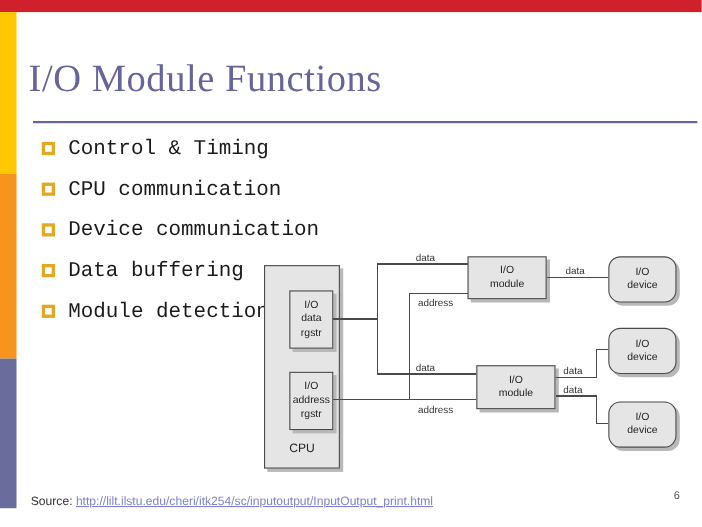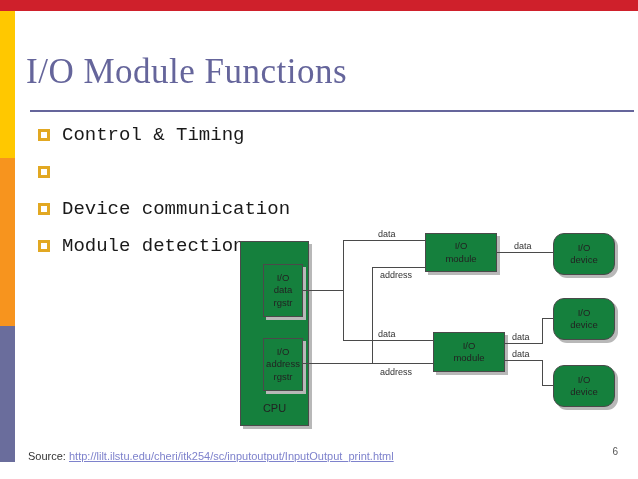--- a/index.html
+++ b/index.html
@@ -19,21 +19,21 @@
          font-size:35px;color:#65659b;letter-spacing:0.5px;}
   .title-rule{position:absolute;left:30px;top:110px;width:604px;height:2px;background:#65659b;}
 
   
   .bullets{position:absolute;left:38px;top:116px;margin:0;padding:0;list-style:none;font-family:Liberation Mono, monospace;}
   .bullets li{display:flex;align-items:center;height:37px;font-size:19px;color:#1a1a1a;}
   .bullet-sq{display:inline-block;width:6px;height:6px;border:3px solid #e2a822;background:#fff;
              margin-right:12px;flex:0 0 auto;}
 
   
-  .dbox{position:absolute;background:#15803d;border:1px solid #4a4a4a;box-shadow:3px 3px 0 #b8b8b8;
+  .dbox{position:absolute;background:#e5e5e5;border:1px solid #4a4a4a;box-shadow:3px 3px 0 #b8b8b8;
         display:flex;flex-direction:column;align-items:center;justify-content:center;
         font-size:9.5px;line-height:1.3;color:#222;text-align:center;box-sizing:border-box;}
   .dbox.rounded{border-radius:11px;}
   .cpu-box{justify-content:flex-end;padding-bottom:10px;font-size:11px;}
 
   .diagram-svg{position:absolute;left:0;top:0;width:638px;height:479px;pointer-events:none;}
   .diagram-svg text{font-family:"Liberation Sans",sans-serif;font-size:9px;fill:#333;}
   .diagram-svg .wire{stroke:#4a4a4a;stroke-width:1;fill:none;shape-rendering:crispEdges;}
 
   
@@ -54,24 +54,29 @@
   <div class="title">I/O Module Functions</div>
   <div class="title-rule"></div>
 
   <ul class="bullets">
     <li>
       <span class="bullet-sq"></span>
       <span>Control &amp; Timing</span>
     </li>
     <li>
       <span class="bullet-sq"></span>
+      <span>CPU communication</span>
     </li>
     <li>
       <span class="bullet-sq"></span>
       <span>Device communication</span>
+    </li>
+    <li>
+      <span class="bullet-sq"></span>
+      <span>Data buffering</span>
     </li>
     <li>
       <span class="bullet-sq"></span>
       <span>Module detection</span>
     </li>
   </ul>
 
   <div class="dbox cpu-box" style="left:240px;top:241px;width:69px;height:185px;">
     <span>CPU</span>
   </div>

